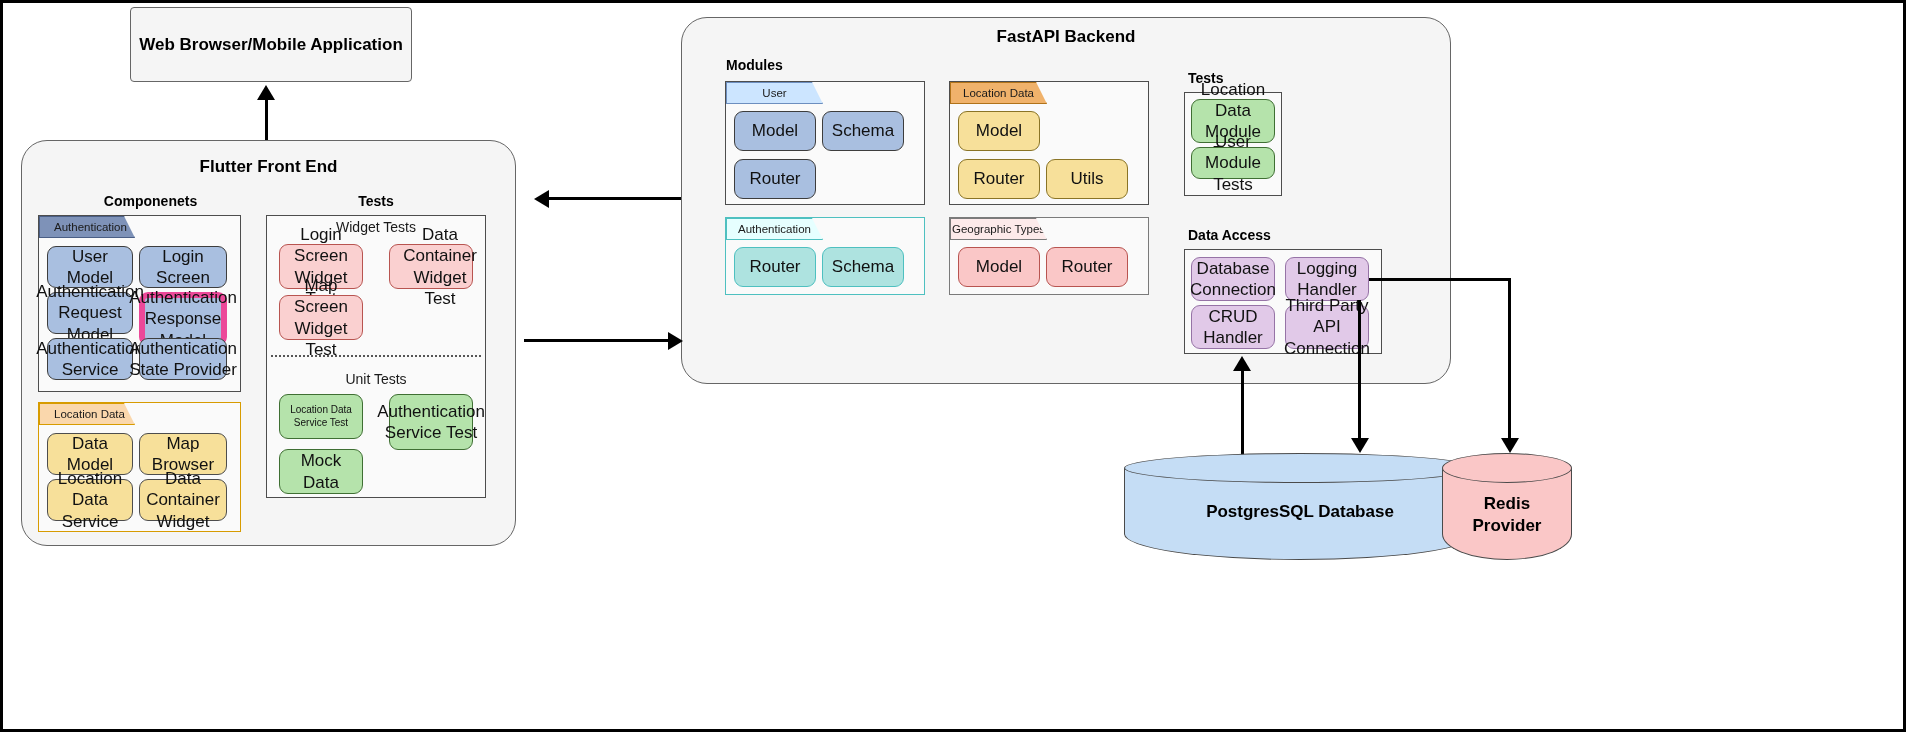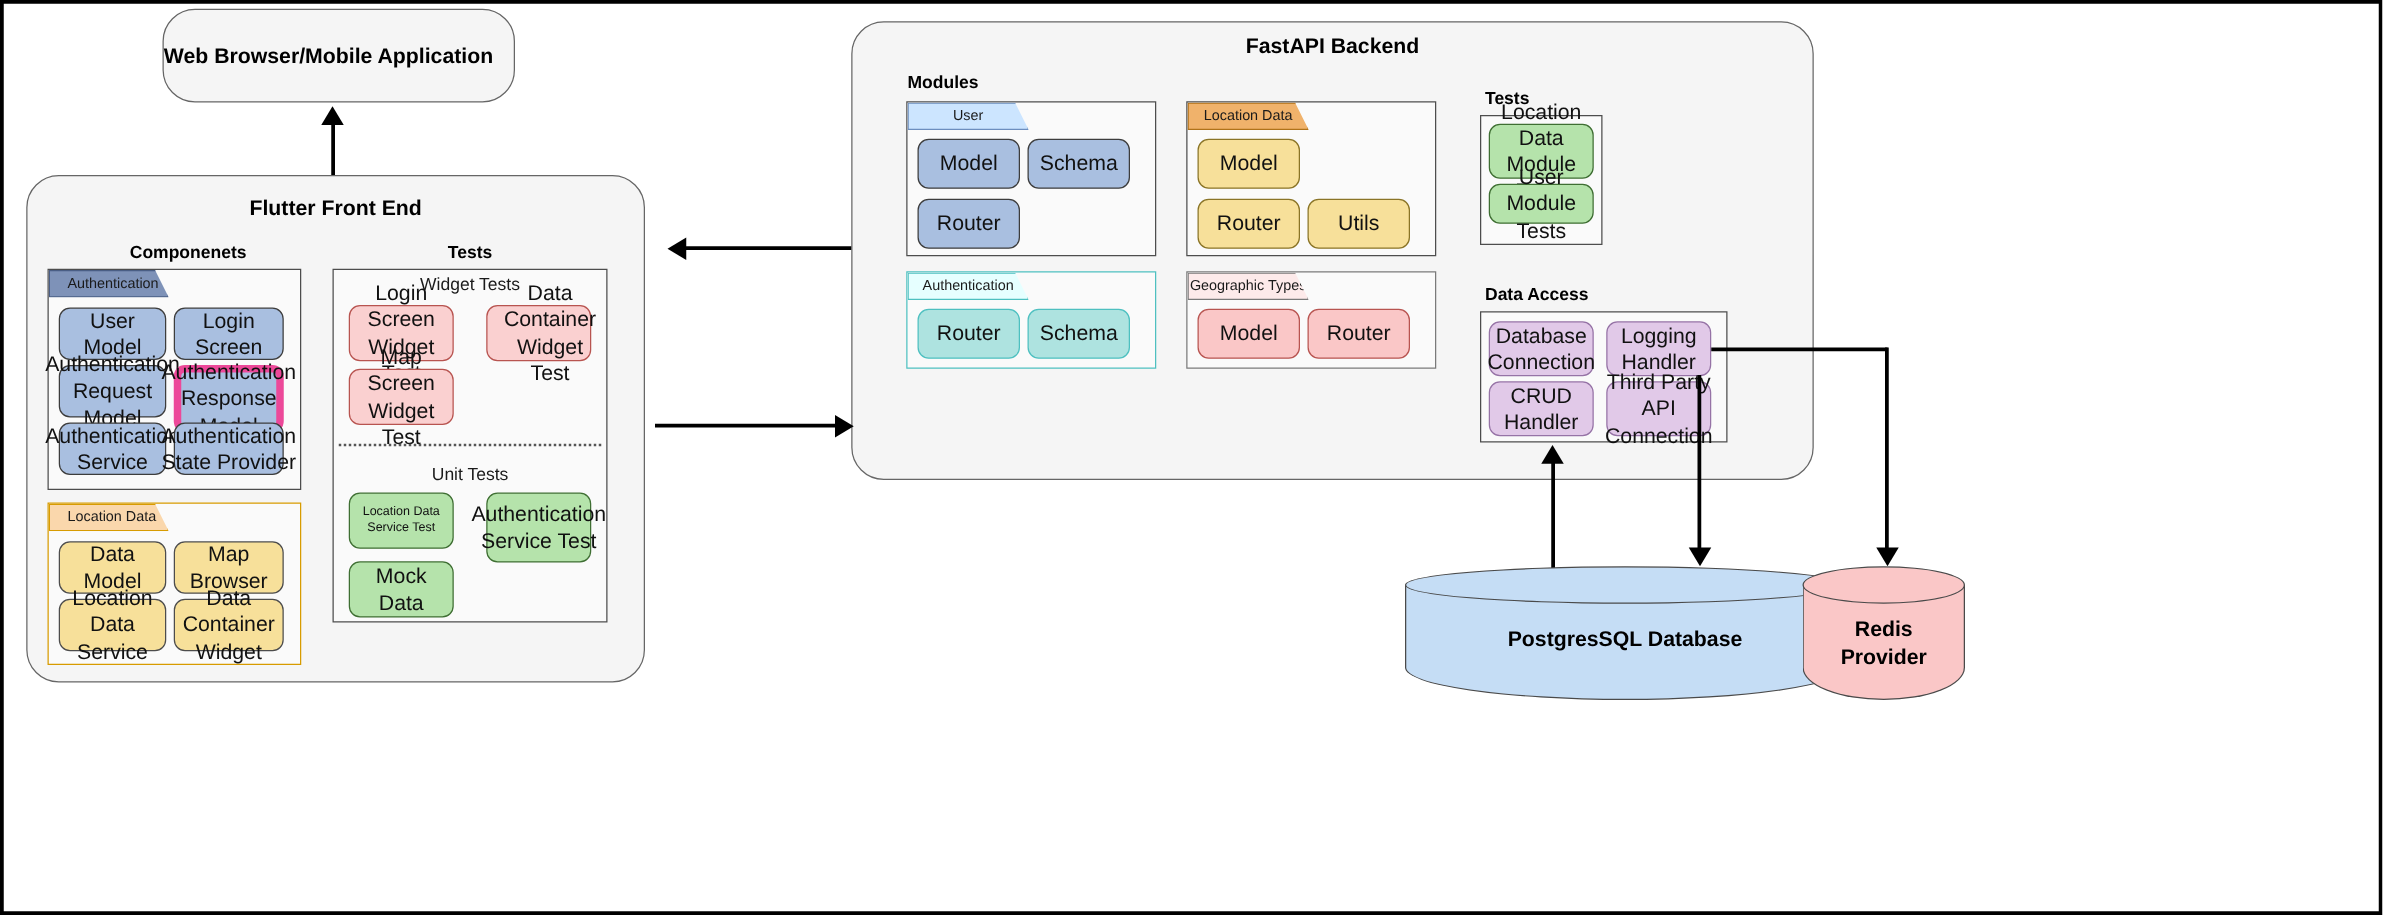--- a/index.html
+++ b/index.html
@@ -32,24 +32,24 @@
     left: 0; right: 0;
     text-align: center;
     font-weight: bold;
     color: #000000;
   }
 
   
   .plainbox {
     background: #f5f5f5;
     border: 1px solid #666666;
-    border-radius: 26px;
+    border-radius: 4px;
     display: flex;
     align-items: center;
-    justify-content: flex-start;
+    justify-content: center;
     font-weight: bold;
     font-size: 17px;
     color: #000;
     text-align: center;
   }
 
   
   .section-title {
     position: absolute;
     font-weight: bold;

